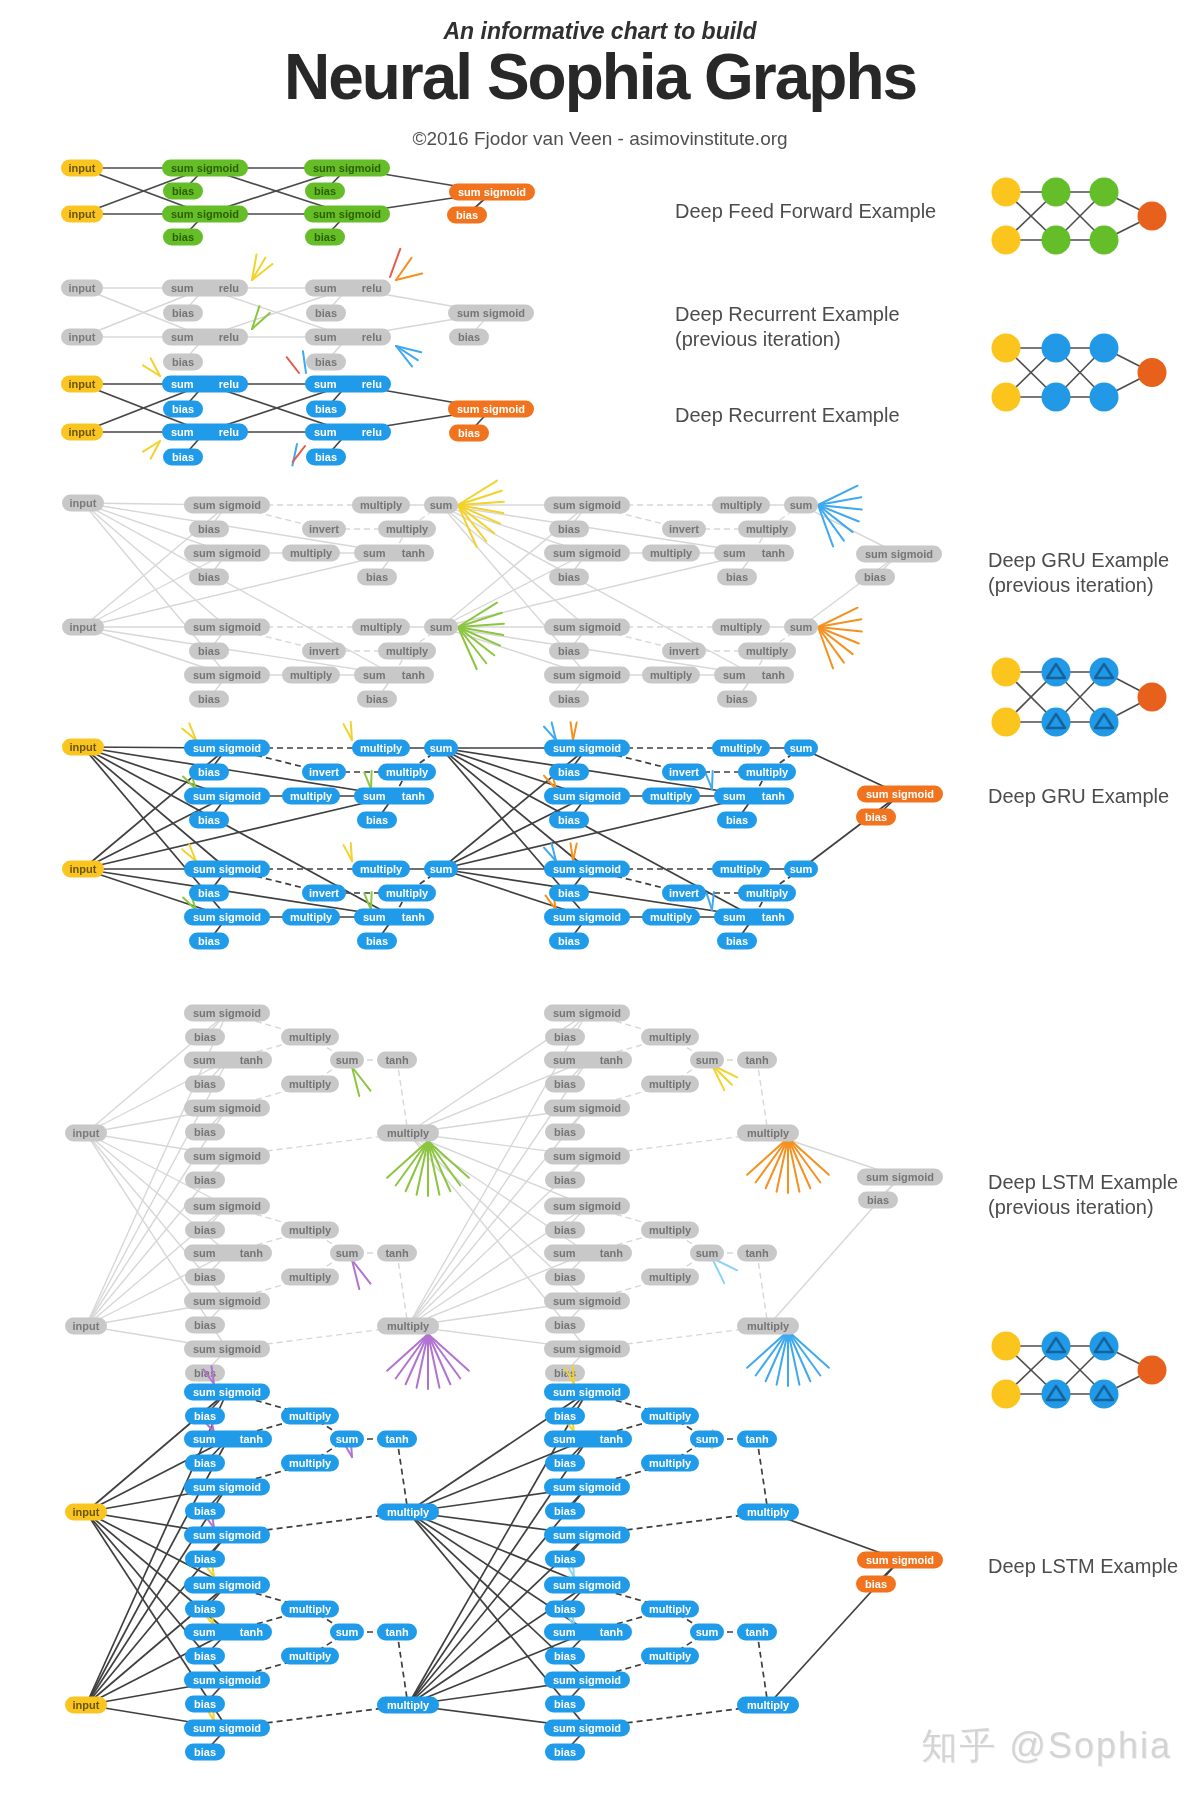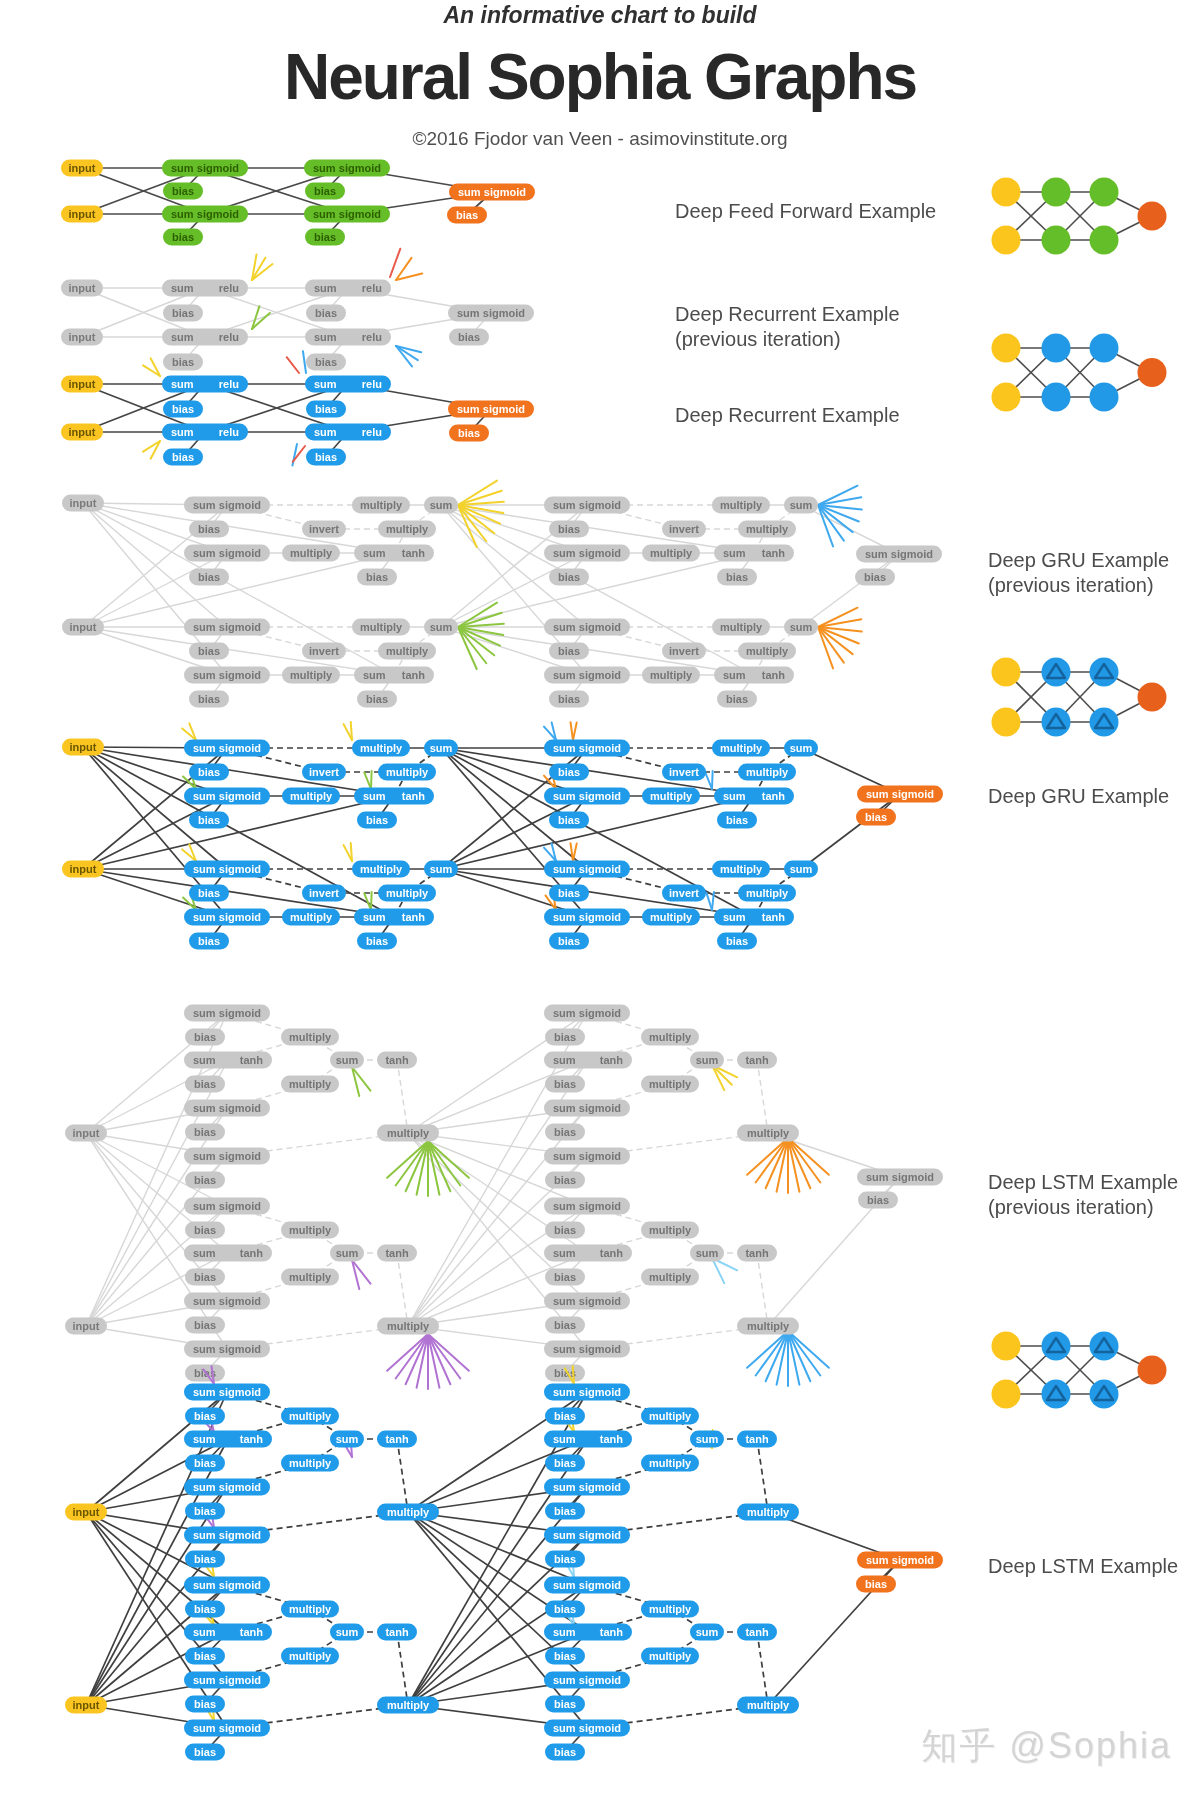--- a/index.html
+++ b/index.html
@@ -1,18 +1,18 @@
 <!DOCTYPE html>
 <html><head>
 <meta charset="utf-8">
 <style>
   html,body{margin:0;padding:0}
   body{width:1200px;height:1800px;position:relative;background:#ffffff;font-family:"Liberation Sans",sans-serif;overflow:hidden}
   .header{position:absolute;top:0;left:0;width:1200px;text-align:center}
-  .subtitle{position:absolute;top:2px;width:100%;font-size:23px;font-style:italic;font-weight:600;color:#303030}
+  .subtitle{position:absolute;top:18px;width:100%;font-size:23px;font-style:italic;font-weight:600;color:#303030}
   .title{position:absolute;top:44px;width:100%;font-size:64px;font-weight:700;letter-spacing:-2px;color:#282828;line-height:1.05}
   .copyright{position:absolute;top:128px;width:100%;font-size:19px;color:#4f4f4f}
   svg{position:absolute;top:0;left:0}
   .pt{font-family:"Liberation Sans",sans-serif;font-size:11px;font-weight:700}
   .slabel{font-family:"Liberation Sans",sans-serif;font-size:20px;fill:#4c4c4c}
   .watermark{position:absolute;top:1722px;right:28px;font-size:36px;letter-spacing:2px;color:#d4d4d4;text-shadow:-2px -2px 0 #ffffff,1px 1px 0 #f0f0f0}
 </style>
 </head>
 <body>
 

